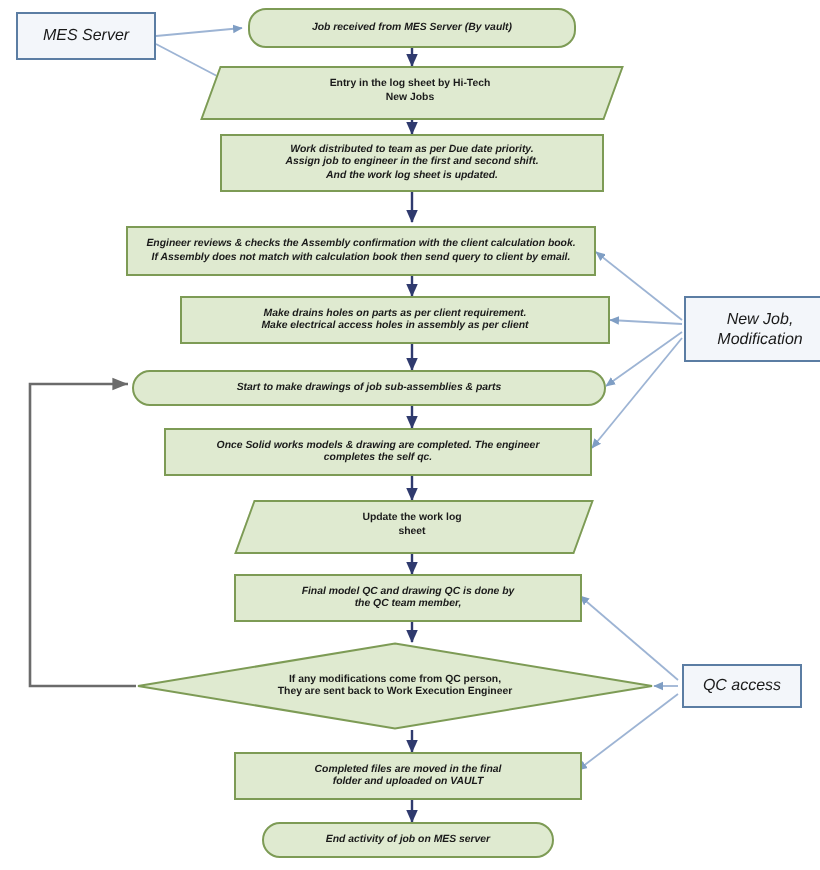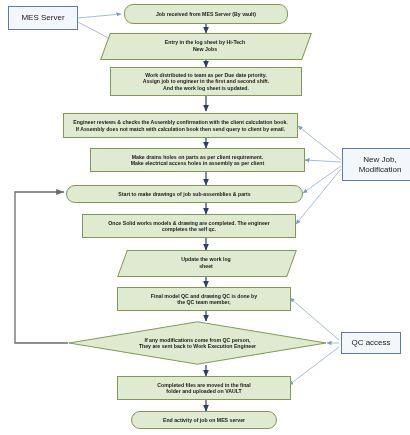--- a/index.html
+++ b/index.html
@@ -34,20 +34,21 @@
     align-items: center;
     justify-content: center;
     text-align: center;
     color: #1a1a1a;
     line-height: 1.18;
   }
   .node .txt {
     display: block;
     white-space: pre-line;
     padding: 0 3px;
+    font-style: italic;
   }
 
   
   .proc {
     background: #dfead0;
     border: 1px solid #7d9b55;
     font-size: 5.2px;
     font-weight: bold;
   }
   

